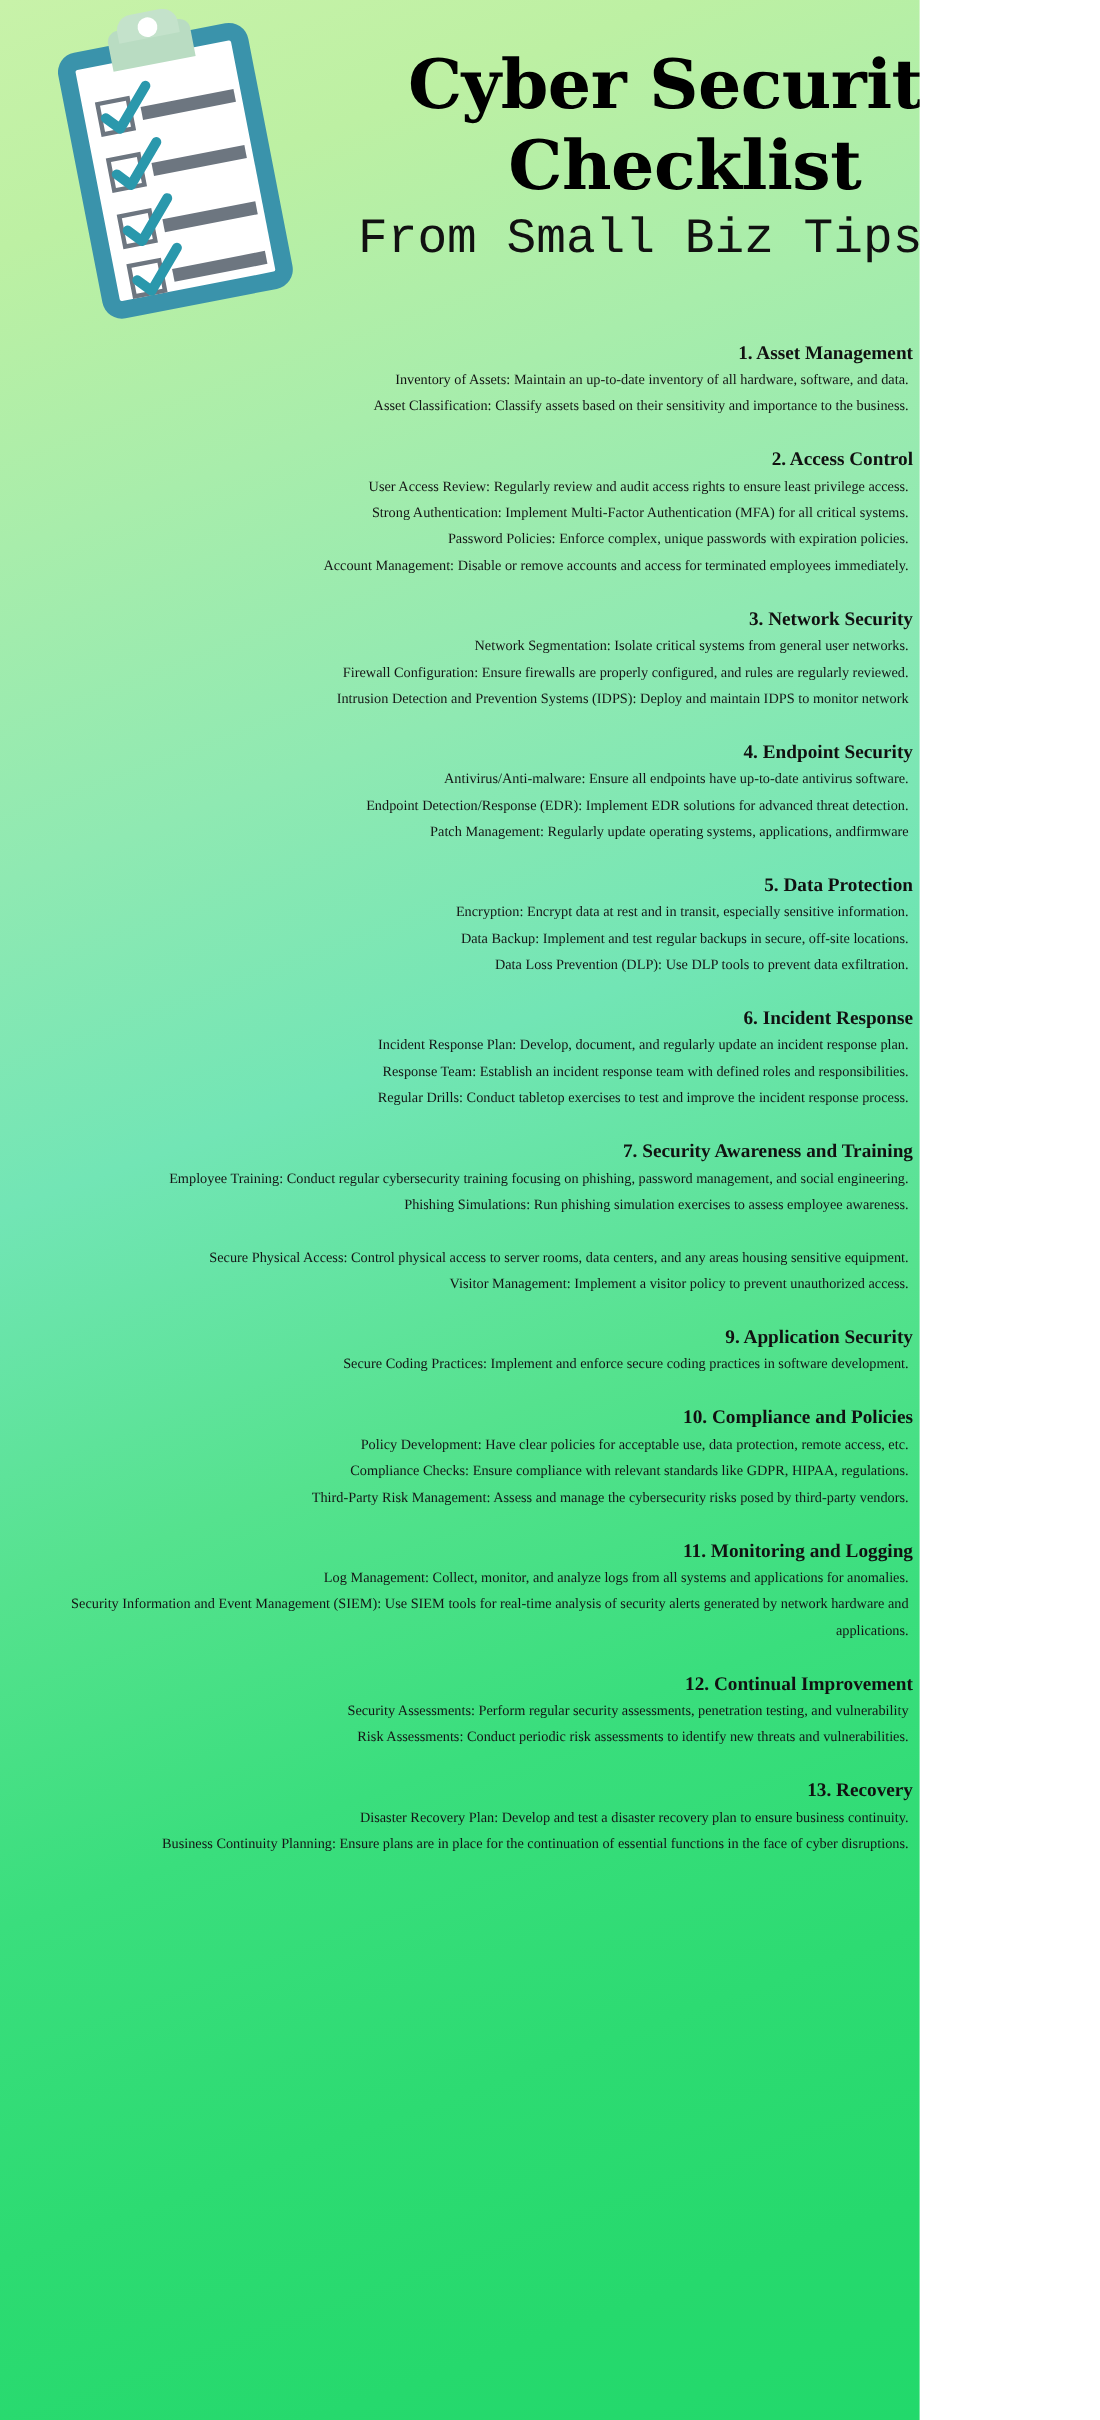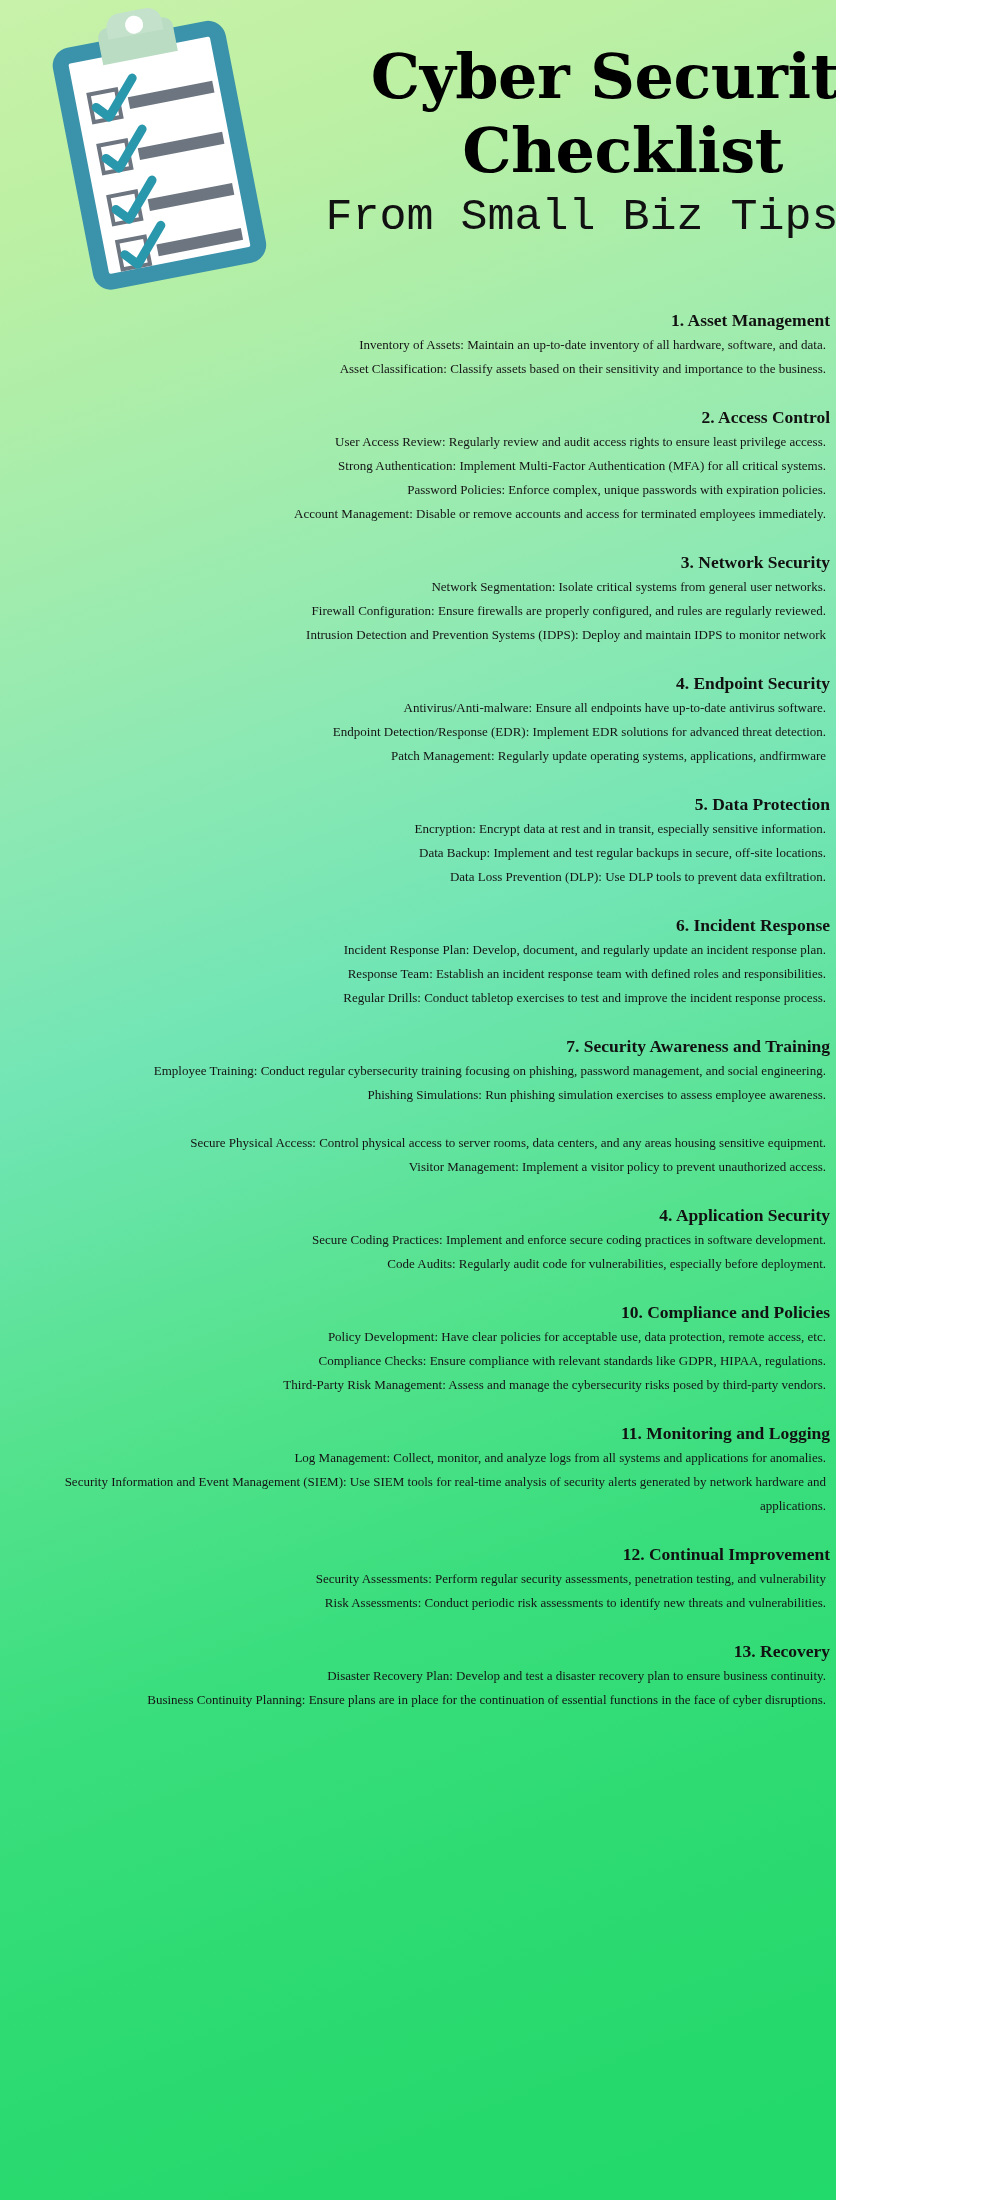--- a/index.html
+++ b/index.html
@@ -187,23 +187,22 @@
       <div class="section">
         <div class="section-title">7. Security Awareness and Training</div>
         <div class="section-line">Employee Training: Conduct regular cybersecurity training focusing on phishing, password management, and social engineering.</div>
         <div class="section-line">Phishing Simulations: Run phishing simulation exercises to assess employee awareness.</div>
       </div>
       <div class="section">
         <div class="section-line">Secure Physical Access: Control physical access to server rooms, data centers, and any areas housing sensitive equipment.</div>
         <div class="section-line">Visitor Management: Implement a visitor policy to prevent unauthorized access.</div>
       </div>
       <div class="section">
-        <div class="section-title">4. Application Security</div>
+        <div class="section-title">9. Application Security</div>
         <div class="section-line">Secure Coding Practices: Implement and enforce secure coding practices in software development.</div>
-        <div class="section-line">Code Audits: Regularly audit code for vulnerabilities, especially before deployment.</div>
       </div>
       <div class="section">
         <div class="section-title">10. Compliance and Policies</div>
         <div class="section-line">Policy Development: Have clear policies for acceptable use, data protection, remote access, etc.</div>
         <div class="section-line">Compliance Checks: Ensure compliance with relevant standards like GDPR, HIPAA, regulations.</div>
         <div class="section-line">Third-Party Risk Management: Assess and manage the cybersecurity risks posed by third-party vendors.</div>
       </div>
       <div class="section">
         <div class="section-title">11. Monitoring and Logging</div>
         <div class="section-line">Log Management: Collect, monitor, and analyze logs from all systems and applications for anomalies.</div>

